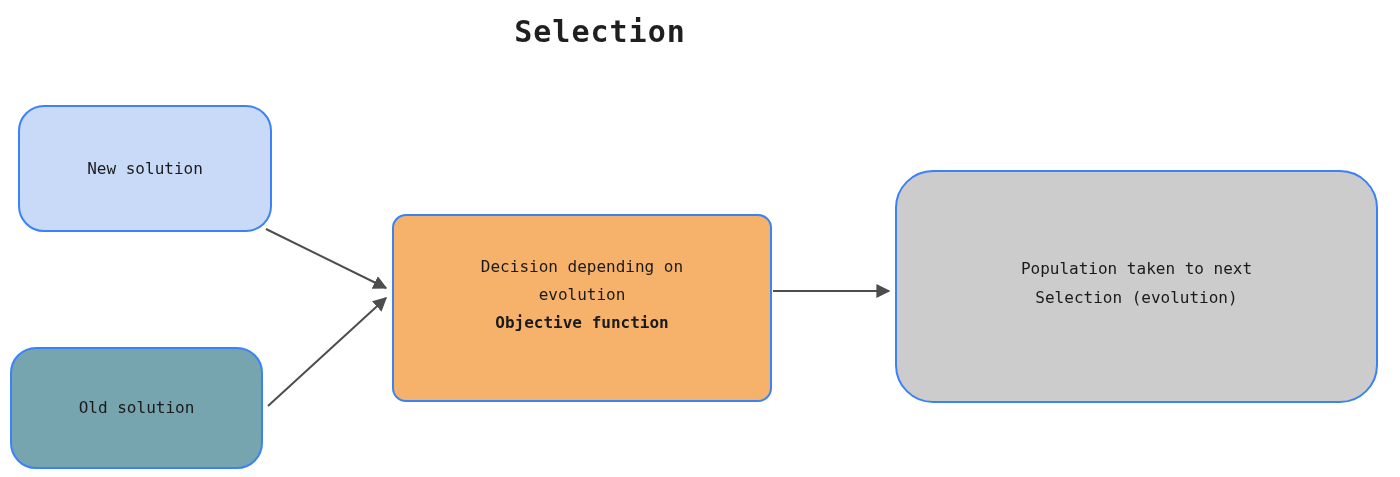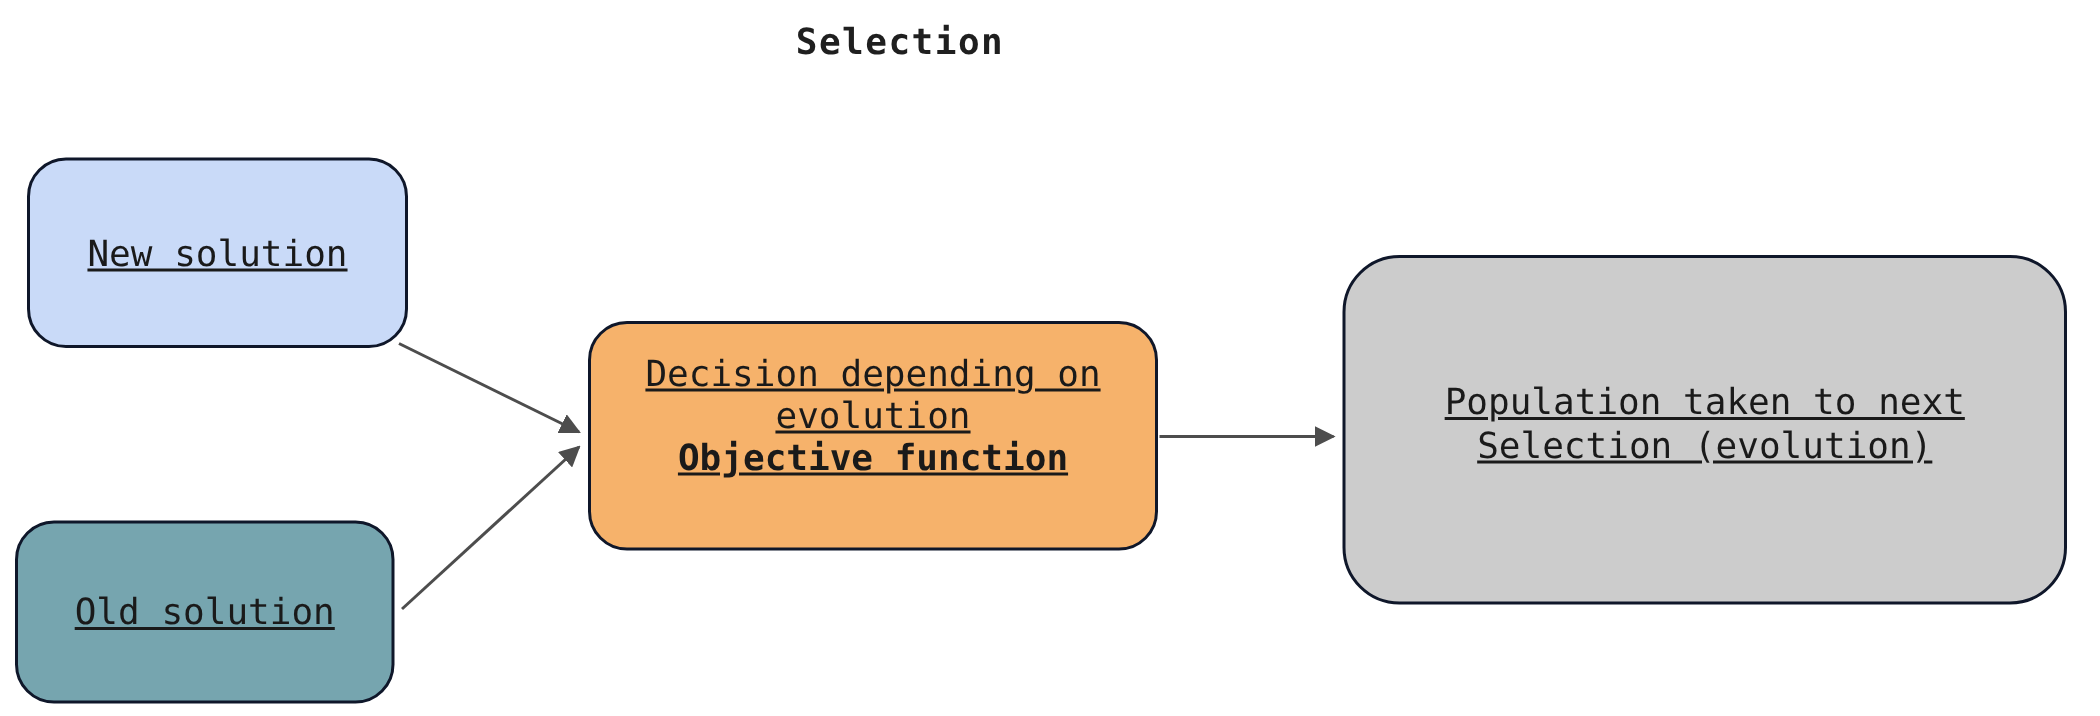--- a/index.html
+++ b/index.html
@@ -15,58 +15,57 @@
     overflow: hidden;
     font-family: "DejaVu Sans Mono", "Liberation Mono", monospace;
     color: #1a1a1a;
   }
   .diagram-title {
     position: absolute;
     left: 0;
     top: 14px;
     width: 1200px;
     text-align: center;
-    font-size: 24px;
+    font-size: 30px;
     font-weight: bold;
     letter-spacing: 1px;
     color: #1f1f1f;
   }
   .node {
     position: absolute;
     box-sizing: border-box;
-    border: 2px solid #0f172a;
+    border: 2px solid #3b82f6;
     display: flex;
     flex-direction: column;
     align-items: center;
     justify-content: center;
     text-align: center;
-    font-size: 24px;
+    font-size: 16px;
     line-height: 28px;
-    text-decoration: underline;
   }
   .node-new {
     left: 18px;
     top: 105px;
     width: 254px;
     height: 127px;
     border-radius: 26px;
   }
   .node-old {
     left: 10px;
     top: 347px;
     width: 253px;
     height: 122px;
     border-radius: 26px;
   }
   .node-decision {
     left: 392px;
     top: 214px;
     width: 380px;
-    height: 153px;
-    border-radius: 26px;
+    height: 188px;
+    border-radius: 14px;
     padding-bottom: 27px;
   }
   .node-population {
     left: 895px;
     top: 170px;
     width: 483px;
     height: 233px;
     border-radius: 38px;
     padding-bottom: 8px;
     line-height: 29px;

